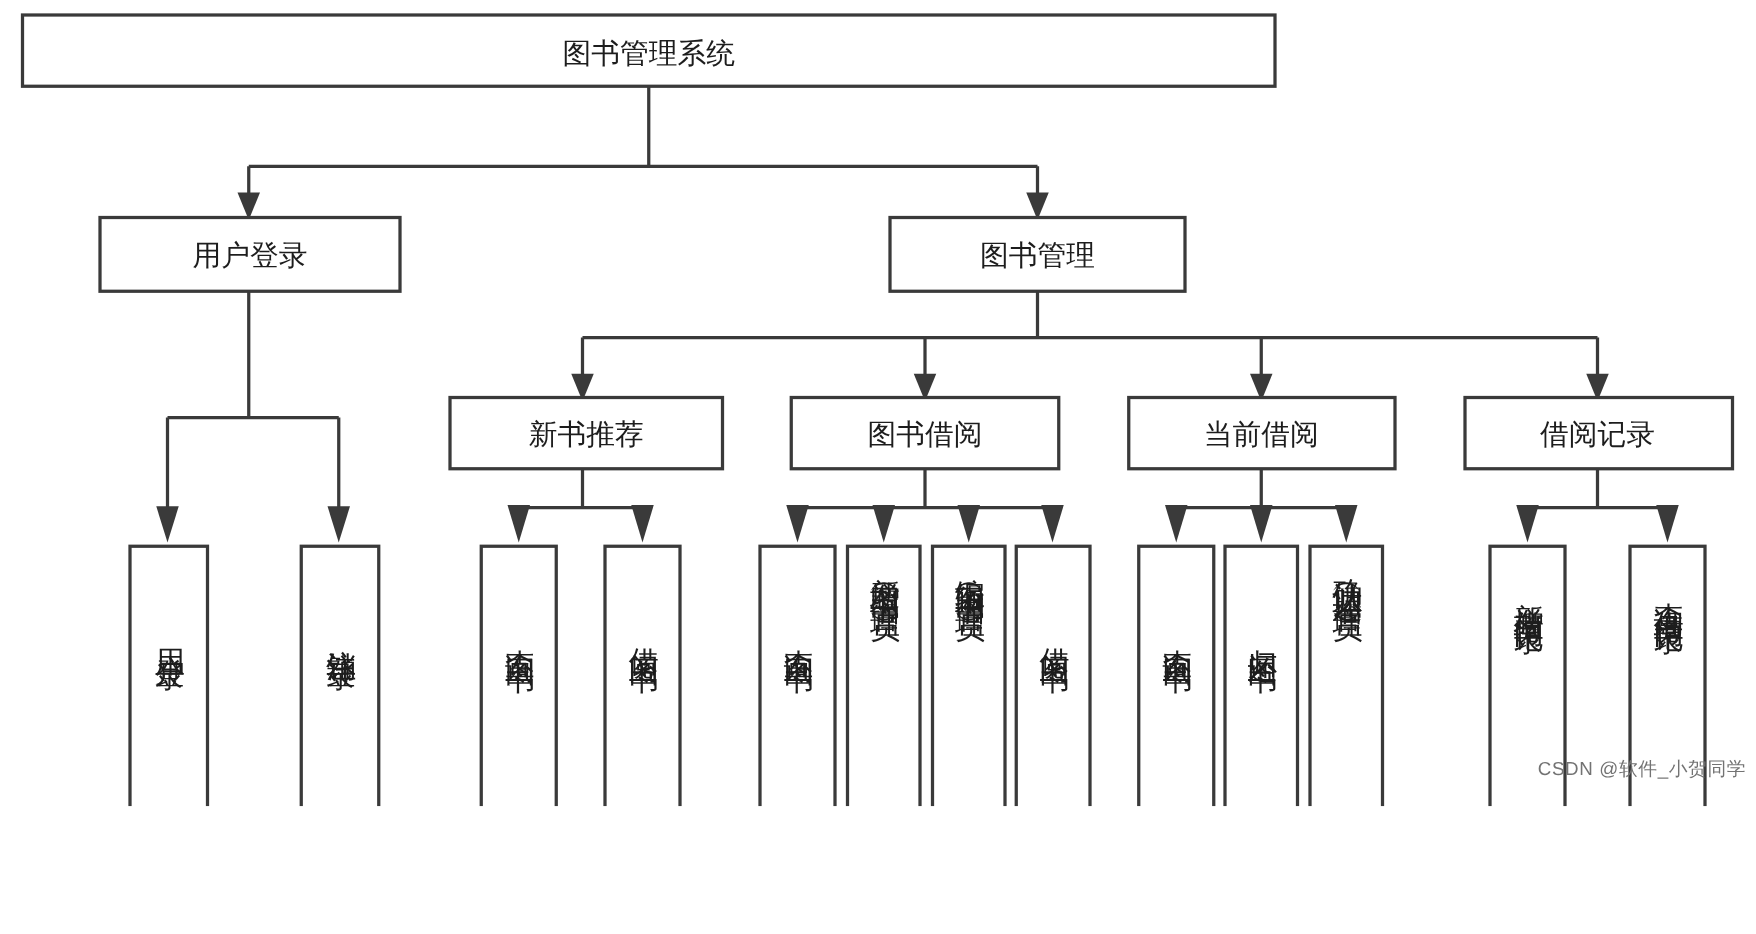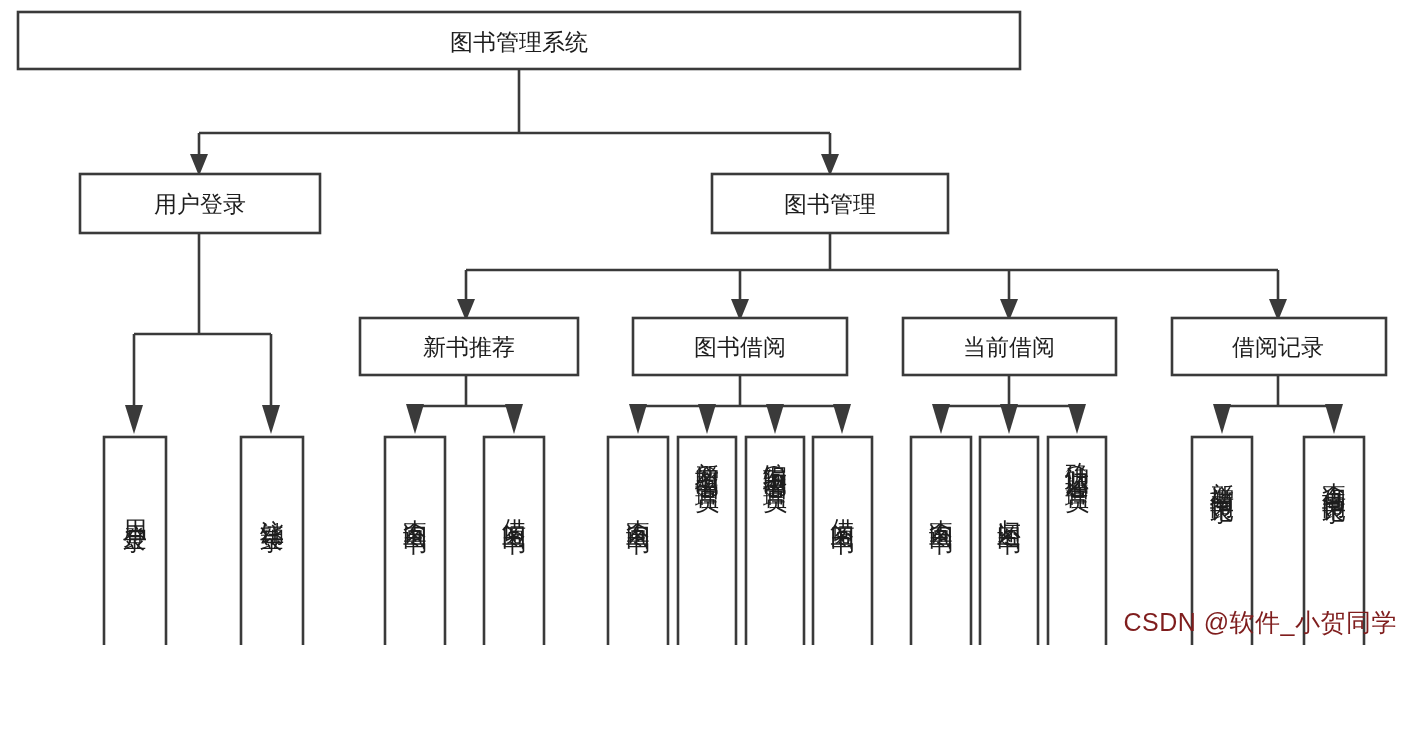--- a/index.html
+++ b/index.html
@@ -61,24 +61,24 @@
     font-family: "Liberation Sans", "DejaVu Sans", sans-serif;
     font-size: 24px;
     line-height: 1;
     letter-spacing: 4px;
     color: #1d1d1d;
     white-space: nowrap;
   }
   .watermark {
     position: absolute;
     right: 8px;
-    bottom: 6px;
-    font-family: "Liberation Sans", "DejaVu Sans", sans-serif;
-    font-size: 25px;
-    color: #7f1d1d;
+    bottom: 20px;
+    font-family: "Liberation Sans", "DejaVu Sans", sans-serif;
+    font-size: 15px;
+    color: #737373;
     letter-spacing: 0.5px;
     white-space: nowrap;
     user-select: none;
   }
 </style>
 </head>
 <body>
 
 <div id="diagram-root">
 

